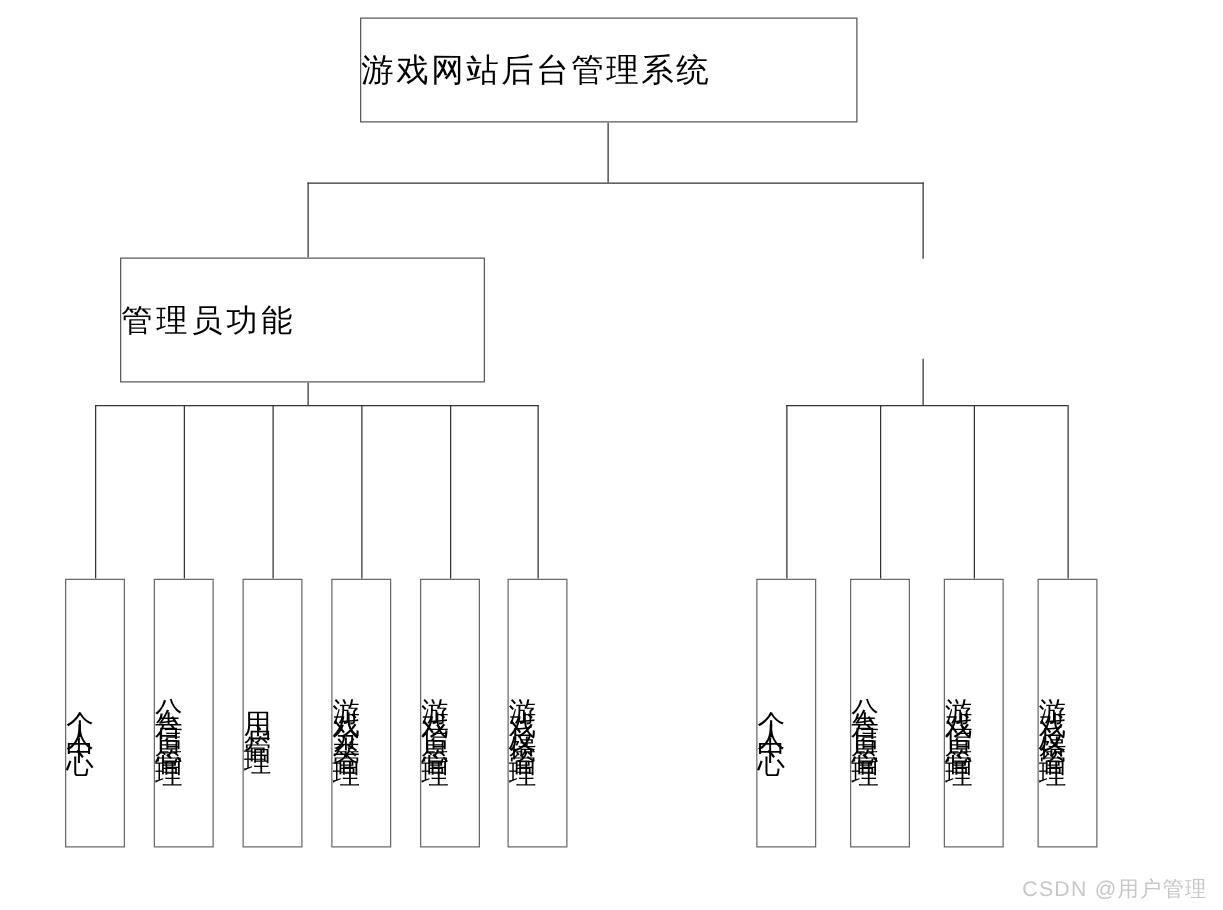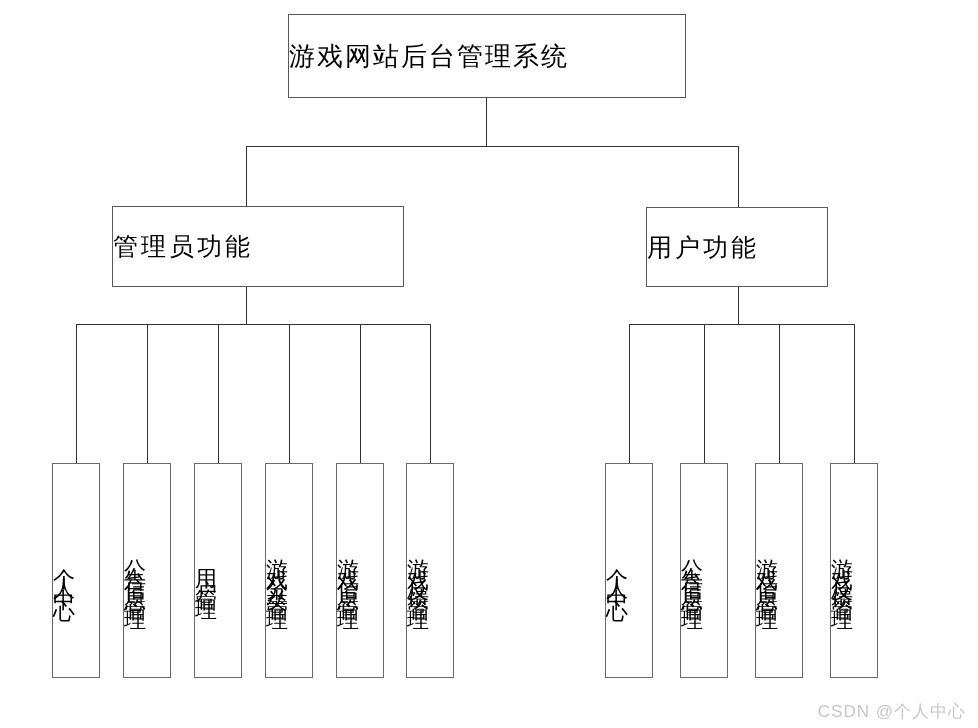--- a/index.html
+++ b/index.html
@@ -29,22 +29,22 @@
     left: 288px; top: 14px;
     width: 398px; height: 84px;
     font-size: 26px;
     letter-spacing: 2px;
   }
   .node-branch {
     font-size: 25px;
     letter-spacing: 3px;
   }
   .node-admin {
-    left: 112px; top: 206px;
-    width: 292px; height: 81px;
+    left: 96px; top: 206px;
+    width: 292px; height: 100px;
   }
   .node-user {
     left: 646px; top: 207px;
     width: 182px; height: 80px;
   }
   .node-leaf {
     top: 463px;
     width: 48px; height: 215px;
     border-color: #6a6a6a;
   }
@@ -97,23 +97,20 @@
   <div class="line v" style="left:779px; top:324px; height:139px;"></div>
   <div class="line v" style="left:854px; top:324px; height:139px;"></div>
 
   <div class="node node-root">
     <span>游戏网站后台管理系统</span>
   </div>
 
   <div class="node node-branch node-admin">
     <span>管理员功能</span>
   </div>
-  <div class="node node-branch node-user">
-    <span>用户功能</span>
-  </div>
 
   <div class="node node-leaf" style="left:52px;">
     <span class="vtext">个人中心</span>
   </div>
   <div class="node node-leaf" style="left:123px;">
     <span class="vtext">公告信息管理</span>
   </div>
   <div class="node node-leaf" style="left:194px;">
     <span class="vtext">用户管理</span>
   </div>
@@ -133,15 +130,15 @@
   <div class="node node-leaf" style="left:680px;">
     <span class="vtext">公告信息管理</span>
   </div>
   <div class="node node-leaf" style="left:755px;">
     <span class="vtext">游戏信息管理</span>
   </div>
   <div class="node node-leaf" style="left:830px;">
     <span class="vtext">游戏反馈管理</span>
   </div>
 
-  <div class="watermark">CSDN @个人中心</div>
+  <div class="watermark">CSDN @用户管理</div>
 
 </div>
 
 </body></html>

